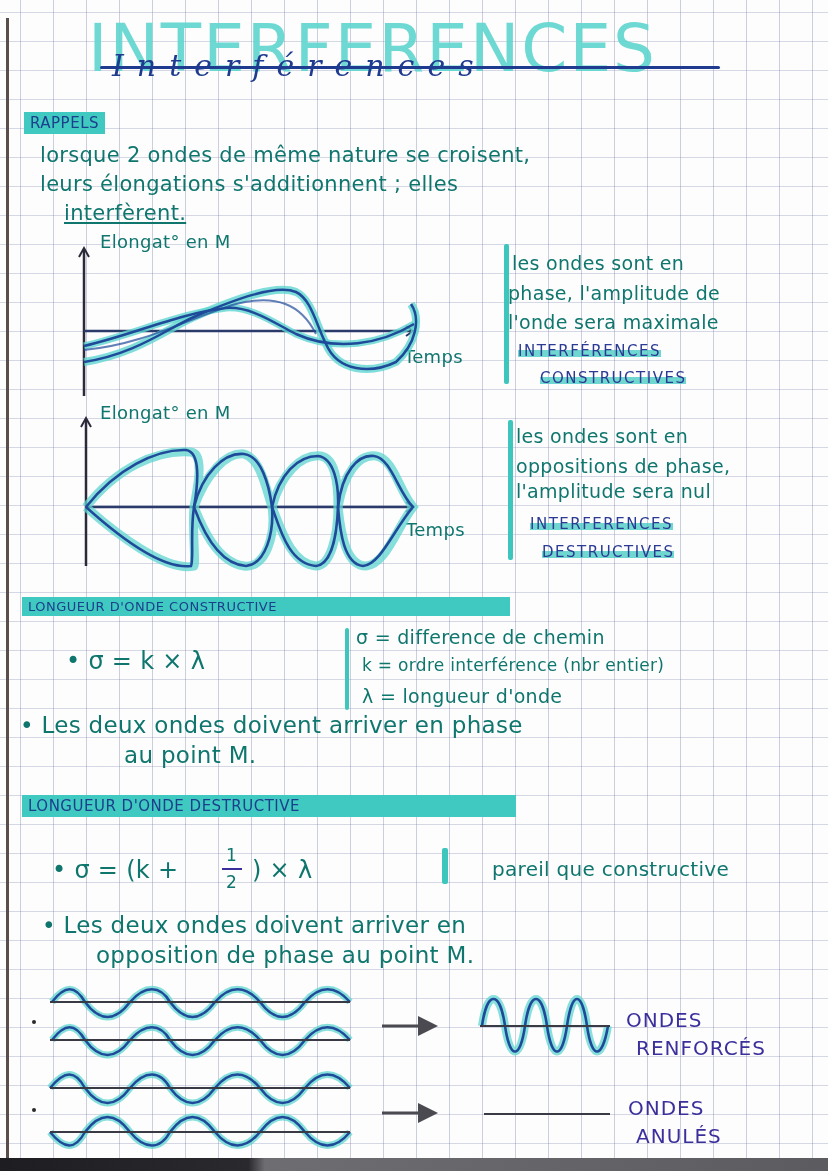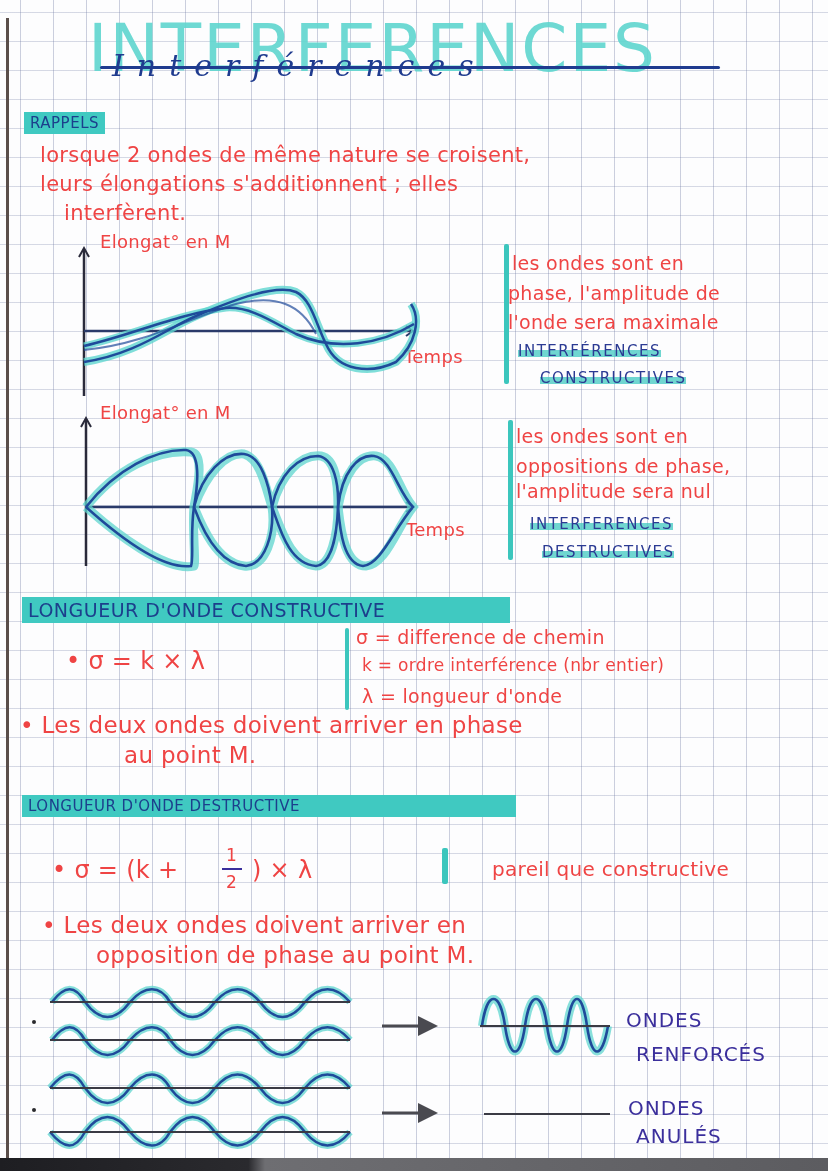--- a/index.html
+++ b/index.html
@@ -20,21 +20,21 @@
   .margin-line {
     position: absolute; left: 6px; top: 18px; width: 3px; height: 1140px;
     background: #5a4e4a;
   }
   .bottom-bar {
     position: absolute; left: 0; top: 1158px; width: 828px; height: 13px;
     background: linear-gradient(to right, #1e1e22 0%, #2a2a2e 30%, #6e6e72 32%, #5c5c60 100%);
   }
   .hand {
     font-family: "DejaVu Sans", sans-serif;
-    color: #ef4444;
+    color: #0f766e;
     position: absolute; white-space: nowrap;
     font-size: 21px; letter-spacing: 0.3px;
   }
   .title-big {
     position: absolute; left: 88px; top: 10px;
     font-family: "DejaVu Sans", sans-serif;
     font-size: 66px; font-weight: 400; letter-spacing: 2px;
     color: #5fd6cf; opacity: 0.9;
   }
   .title-small {
@@ -70,21 +70,21 @@
 <div class="page"></div>
 <div class="margin-line"></div>
 
 <div class="title-big">INTERFERENCES</div>
 <div class="title-small">Interférences</div>
 <div class="title-underline"></div>
 
 <div class="hl-label" style="left:24px; top:112px;">RAPPELS</div>
 <div class="hand" style="left:40px; top:143px;">lorsque 2 ondes de même nature se croisent,</div>
 <div class="hand" style="left:40px; top:172px;">leurs élongations s'additionnent ; elles</div>
-<div class="hand" style="left:64px; top:201px;">interfèrent.</div>
+<div class="hand" style="left:64px; top:201px;text-decoration:underline;">interfèrent.</div>
 
 <div class="hand" style="left:100px; top:231px; font-size:18px;">Elongat° en M</div>
 <div class="hand" style="left:404px; top:346px; font-size:18px;">Temps</div>
 <svg width="340" height="160" style="left:76px; top:244px;" viewBox="0 0 340 160">
   <path d="M8 6 L8 152" stroke="#2a2a3a" stroke-width="2.5" fill="none"></path>
   <path d="M3 13 L8 4 L13 13" stroke="#2a2a3a" stroke-width="2" fill="none"></path>
   <path d="M8 87 L335 87" stroke="#2a3a6a" stroke-width="2.5" fill="none"></path>
   <path d="M330 82 L337 87 L330 92" stroke="#2a3a6a" stroke-width="2" fill="none"></path>
 
   <path d="M8 118 C60 110 90 85 120 72 C160 55 200 40 220 48 C235 55 240 80 250 100 C262 128 295 130 320 118 C340 100 345 75 335 60" stroke="#5fd6cf" stroke-width="8" fill="none" opacity="0.8"></path>
@@ -122,21 +122,21 @@
     <path d="M262 93 C266 58 282 40 298 42 C315 44 322 78 337 93 C318 115 305 150 287 152 C268 150 264 118 262 93"></path>
   </g>
 </svg>
 <div class="vbar" style="left:508px; top:420px; height:140px;"></div>
 <div class="hand" style="left:516px; top:425px; font-size:19px;">les ondes sont en</div>
 <div class="hand" style="left:516px; top:455px; font-size:19px;">oppositions de phase,</div>
 <div class="hand" style="left:516px; top:480px; font-size:19px;">l'amplitude sera nul</div>
 <div class="caps hl-under" style="left:530px; top:515px;">INTERFERENCES</div>
 <div class="caps hl-under" style="left:542px; top:543px;">DESTRUCTIVES</div>
 
-<div class="hl-label" style="left:22px; top:597px; width:476px; font-size:19px;">LONGUEUR D'ONDE CONSTRUCTIVE</div>
+<div class="hl-label" style="left:22px; top:597px; width:476px; font-size:13px;">LONGUEUR D'ONDE CONSTRUCTIVE</div>
 <div class="hand" style="left:42px; top:647px; font-size:24px;margin-left:24px;">• σ = k × λ</div>
 <div class="vbar" style="left:345px; top:628px; height:82px; width:4px;"></div>
 <div class="hand" style="left:356px; top:626px; font-size:19px;">σ = difference de chemin</div>
 <div class="hand" style="left:362px; top:655px; font-size:17px;text-align:center;">k = ordre interférence (nbr entier)</div>
 <div class="hand" style="left:362px; top:685px; font-size:19px;">λ = longueur d'onde</div>
 <div class="hand" style="left:20px; top:712px; font-size:23px;">• Les deux ondes doivent arriver en phase</div>
 <div class="hand" style="left:124px; top:742px; font-size:23px;">au point M.</div>
 
 <div class="hl-label" style="left:22px; top:795px; width:482px;">LONGUEUR D'ONDE DESTRUCTIVE</div>
 <div class="hand" style="left:52px; top:856px; font-size:24px;">• σ = (k +</div>
@@ -188,17 +188,17 @@
     <path d="M398 123 L418 133 L398 143 Z" fill="#4a4a50"></path>
   </g>
 
   <path d="M462 46 C467 10 480 10 485 46 C490 80 500 80 505 46 C510 10 522 10 527 46 C532 80 542 80 547 46 C552 10 562 10 567 46 C572 80 582 80 588 46" stroke="#5fd6cf" stroke-width="8" fill="none" opacity="0.75"></path>
   <path d="M462 46 C467 10 480 10 485 46 C490 80 500 80 505 46 C510 10 522 10 527 46 C532 80 542 80 547 46 C552 10 562 10 567 46 C572 80 582 80 588 46" stroke="#1f4a9a" stroke-width="2.6" fill="none"></path>
   <path d="M460 46 L590 46" stroke="#3a3a44" stroke-width="2"></path>
 
   <path d="M464 134 L590 134" stroke="#3a3a44" stroke-width="2.2"></path>
 </svg>
 <div class="caps" style="left:626px; top:1008px; font-size:20px; color:#3b2f9c; letter-spacing:1px;">ONDES</div>
-<div class="caps" style="left:636px; top:1036px; font-size:20px; color:#3b2f9c; letter-spacing:1px;margin-top:6px;">RENFORCÉS</div>
+<div class="caps" style="left:636px; top:1036px; font-size:20px; color:#3b2f9c; letter-spacing:1px;">RENFORCÉS</div>
 <div class="caps" style="left:628px; top:1096px; font-size:20px; color:#3b2f9c; letter-spacing:1px;">ONDES</div>
 <div class="caps" style="left:636px; top:1124px; font-size:20px; color:#3b2f9c; letter-spacing:1px;">ANULÉS</div>
 
 <div class="bottom-bar"></div>
 
 </body></html>

